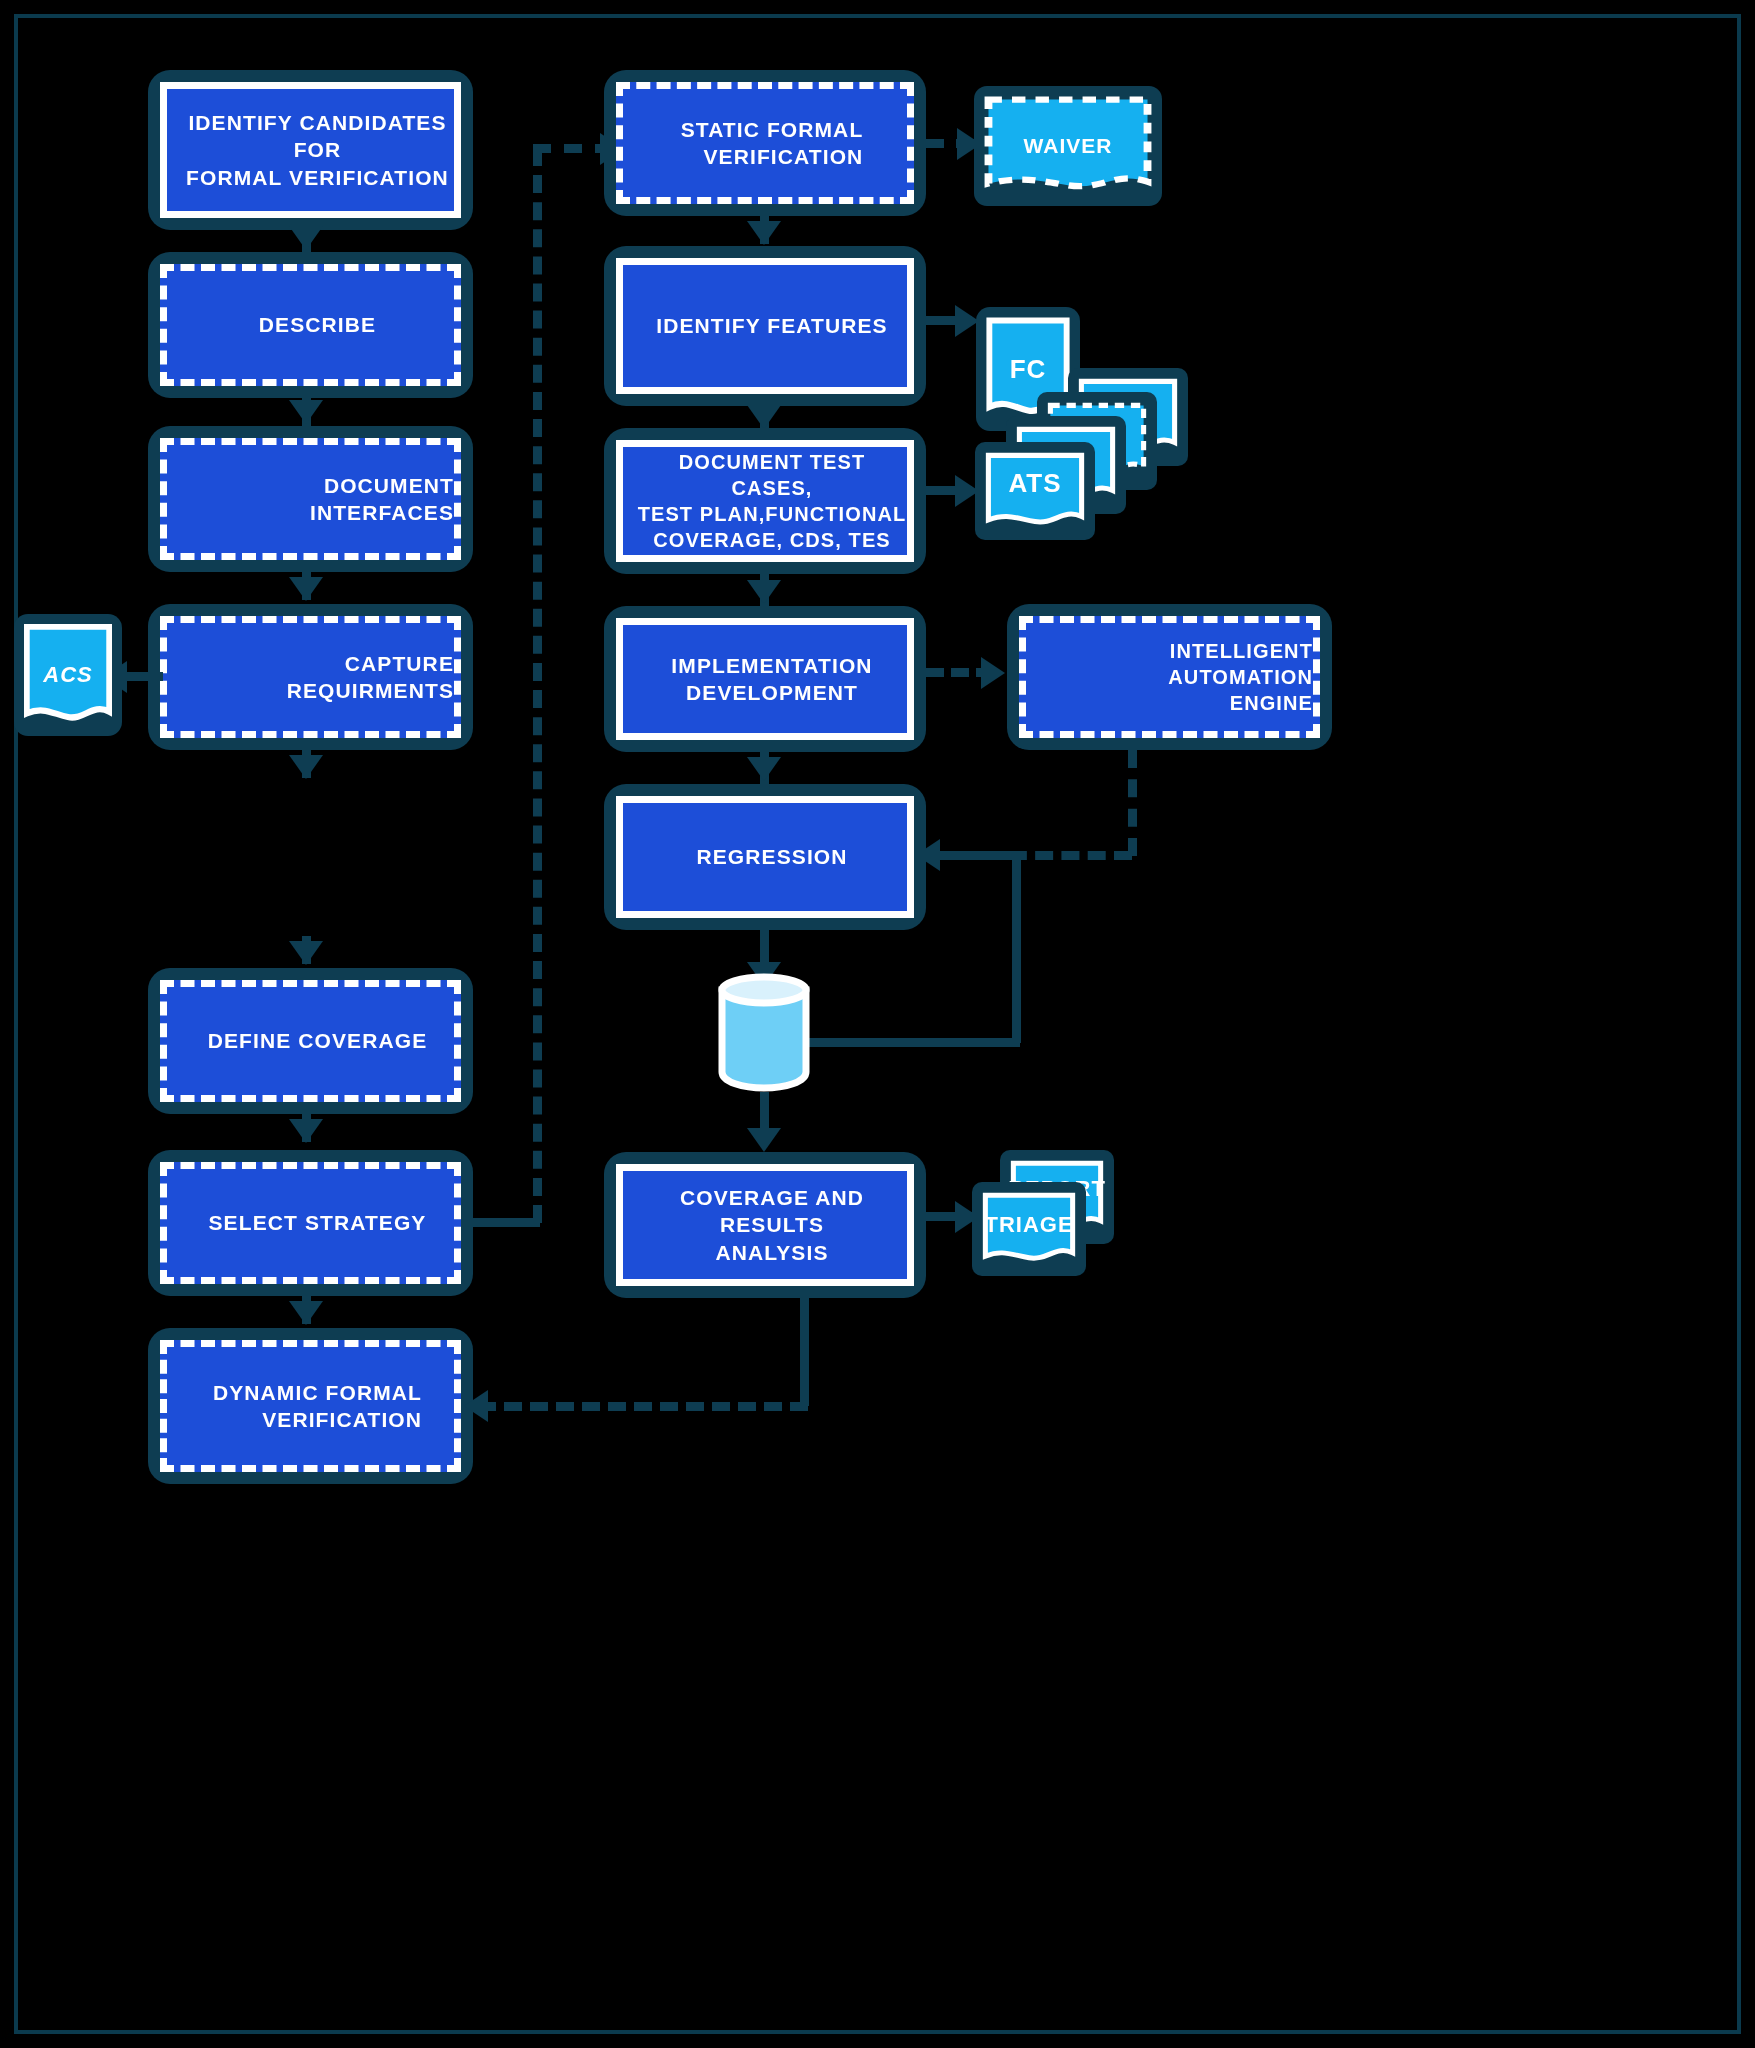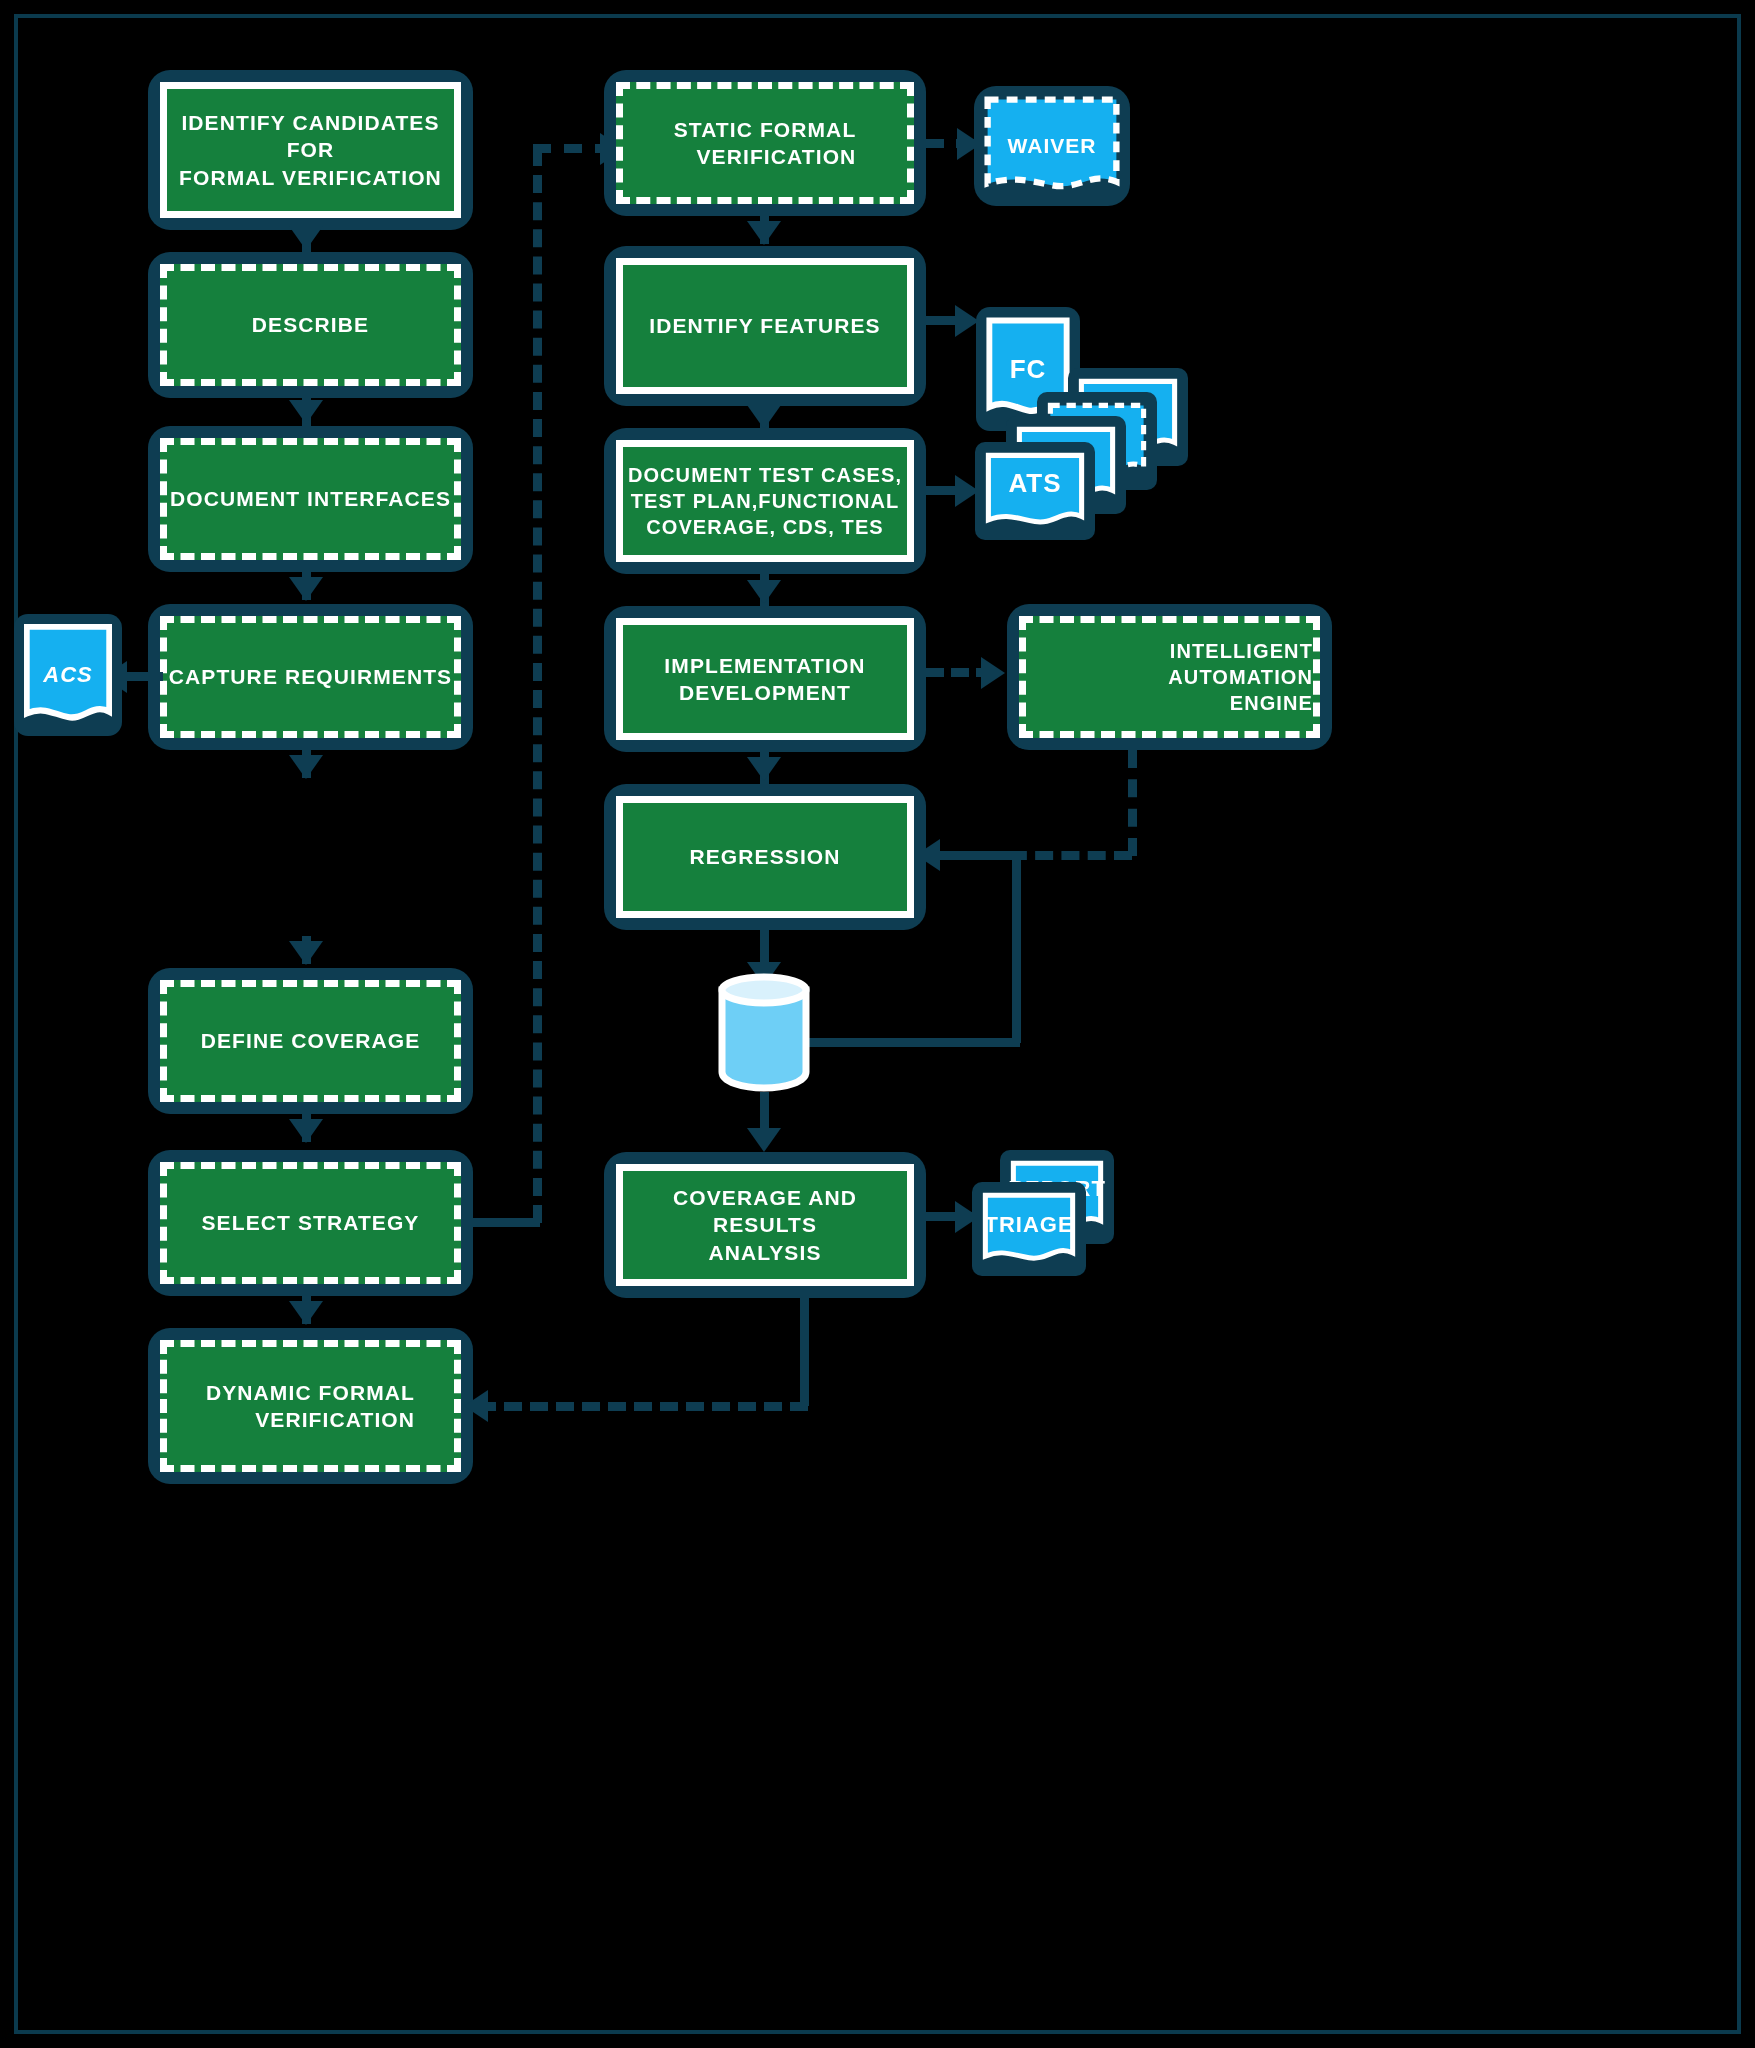--- a/index.html
+++ b/index.html
@@ -17,28 +17,29 @@
   
   .node{
     position:absolute;
     background:#0e3d52;            
     border-radius:22px;
     box-sizing:border-box;
     padding:12px;
   }
   .node .inner{
     width:100%;height:100%;
-    background:#15803d;            
+    background:#1d4ed8;            
     box-sizing:border-box;
     display:flex;align-items:center;justify-content:center;
     text-align:center;
     color:#ffffff;
     font-weight:bold;
     letter-spacing:1.1px;
     line-height:1.30;
+    padding-left:14px;
   }
   .node.solid .inner{ border:7px solid #ffffff; }
   .node.dashed .inner{ border:7px dashed #ffffff;text-align:right; }
 
   
   .doc{
     position:absolute;
     display:flex;align-items:center;justify-content:center;
     color:#fff;font-weight:bold;letter-spacing:1px;text-align:center;
     background:#15b0f0;
@@ -155,21 +156,21 @@
   <div class="arrow left" style="left:464px;top:1390px;"></div>
 
   <div class="node dashed" style="left:604px;top:70px;width:322px;height:146px;">
     <div class="inner t21" style="white-space:pre-line;">STATIC FORMAL
 VERIFICATION</div>
   </div>
 
   <div class="conn dash-h" style="left:926px;top:139px;width:48px;"></div>
   <div class="arrow right" style="left:957px;top:128px;"></div>
 
-  <div class="doc shellwrap" style="left:974px;top:86px;width:156px;height:120px;border-radius:22px;">
+  <div class="doc shellwrap" style="left:974px;top:86px;width:188px;height:120px;border-radius:13px;">
     <div class="docshape">
       <svg class="docsvg" viewBox="0 0 150 112" preserveAspectRatio="none">
         <path d="M4,4 L146,4 L146,96 C118,84 105,106 75,100 C46,94 32,90 4,98 Z" fill="#15b0f0" stroke="#ffffff" stroke-width="7" stroke-dasharray="12 9"></path>
       </svg>
       <span class="doclabel t21">WAIVER</span>
     </div>
   </div>
 
   <div class="conn v" style="left:760px;top:216px;height:28px;"></div>
   <div class="arrow down" style="left:747px;top:221px;"></div>

